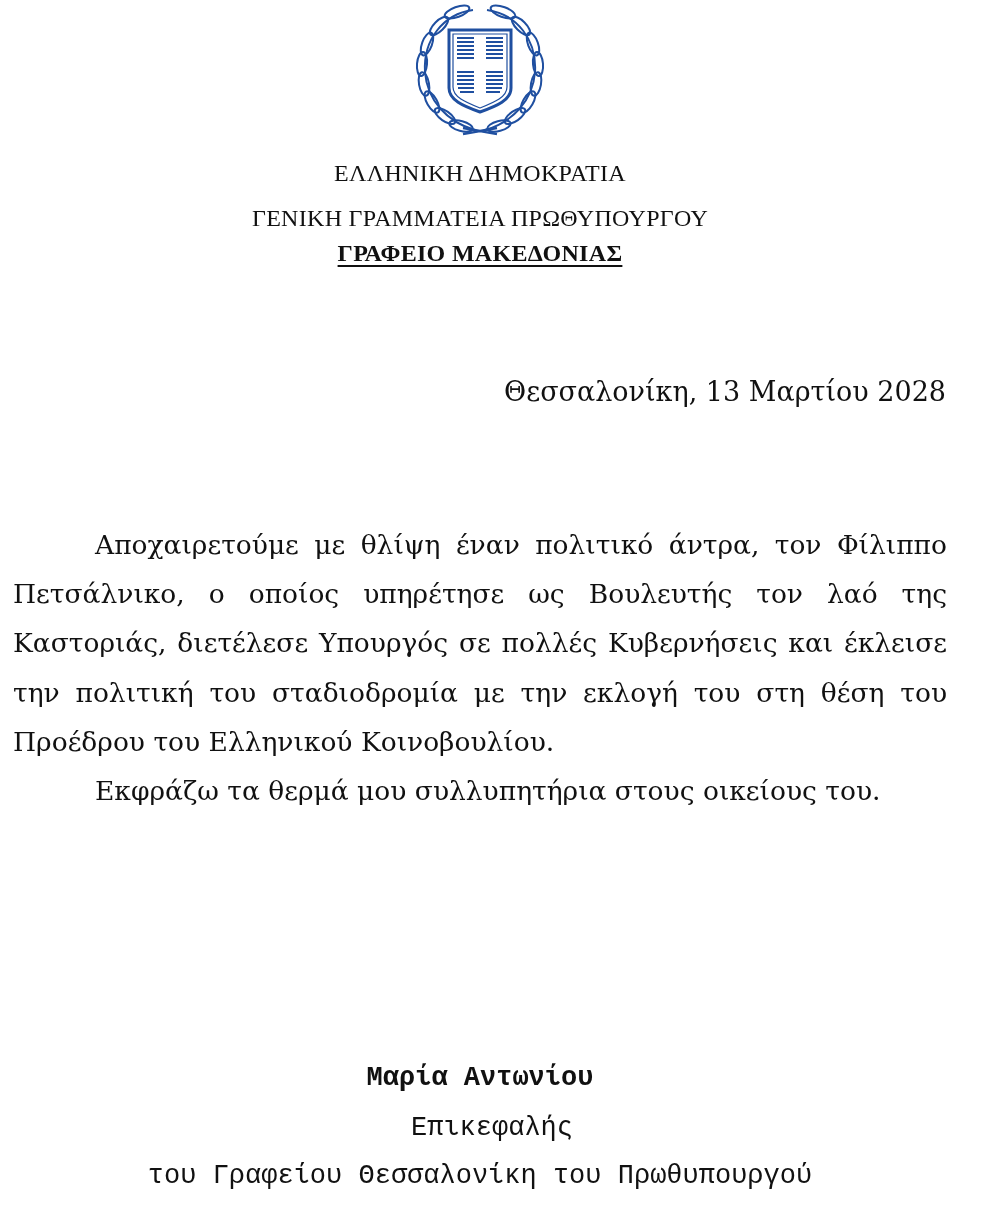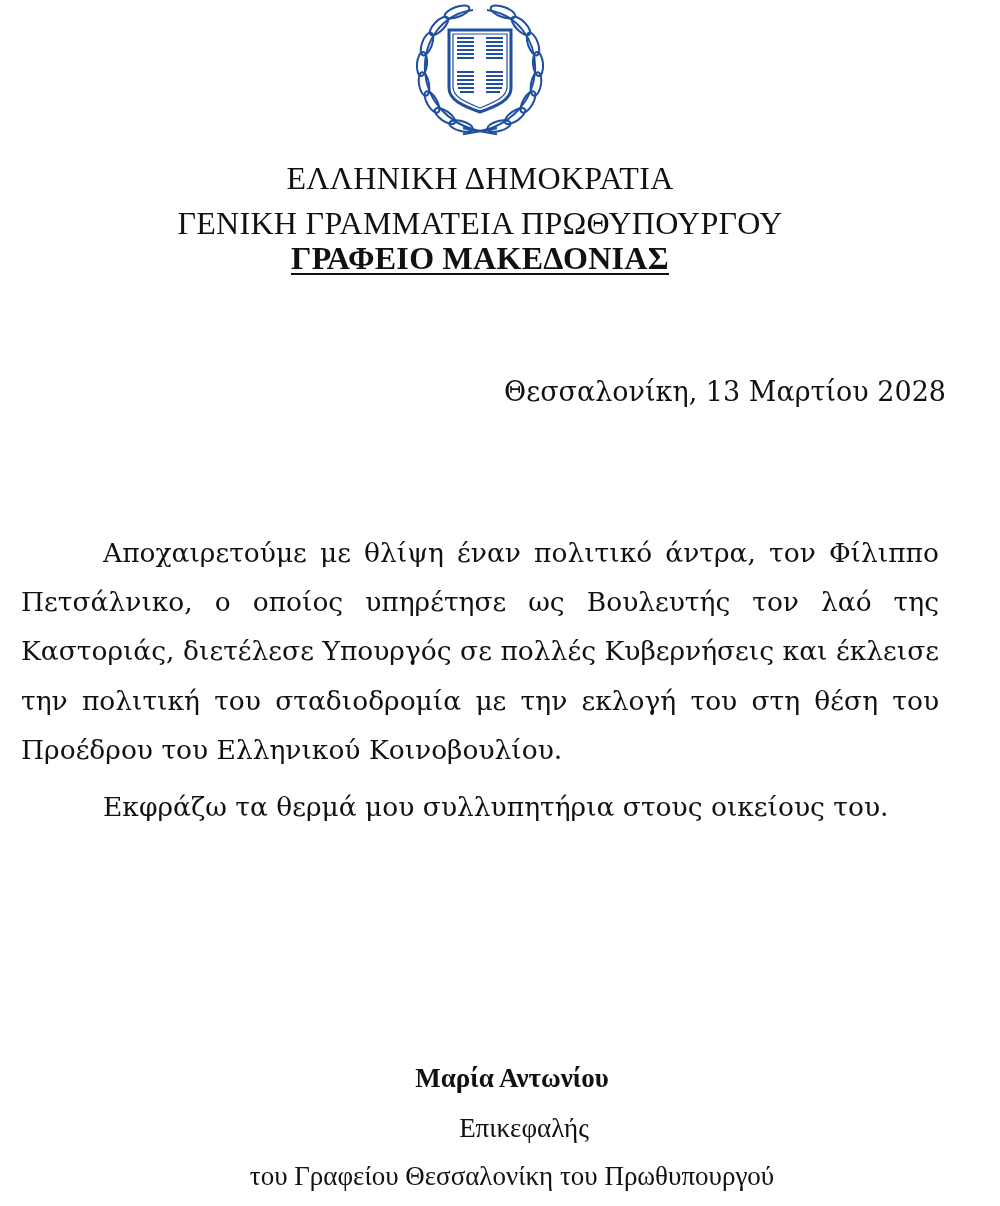--- a/index.html
+++ b/index.html
@@ -20,21 +20,21 @@
       top: 0px;
       width: 134px;
       height: 138px;
     }
     .header-line {
       position: absolute;
       left: 0;
       width: 960px;
       text-align: center;
       font-family: "Liberation Serif", serif;
-      font-size: 32px;
+      font-size: 24px;
       letter-spacing: 0.3px;
       white-space: nowrap;
     }
     .h1 { top: 160px; }
     .h2 { top: 205px; }
     .h3 {
       top: 240px;
       font-weight: bold;
       text-decoration: underline;
       text-underline-offset: 4px;
@@ -51,33 +51,32 @@
     .body-text {
       position: absolute;
       left: 13px;
       top: 520px;
       width: 934px;
       font-family: "DejaVu Serif", serif;
       font-size: 26.5px;
       line-height: 49.2px;
     }
     .para {
-      margin: 8px;
+      margin: 0;
       text-align: justify;
       text-indent: 82px;
     }
     .signature {
       position: absolute;
       left: 0;
       width: 960px;
       text-align: center;
-      font-family: Liberation Serif, serif;
+      font-family: Liberation Mono, monospace;
       font-size: 27px;
       white-space: nowrap;
-      margin-left: 32px;
     }
     .sig-name { top: 1063px; font-weight: bold; }
     .sig-title { top: 1113px; padding-left: 12px; }
     .sig-office { top: 1161px; }
   </style>
 </head>
 <body>
 
 <div class="emblem">
   <svg width="134" height="138" viewBox="0 0 134 138" xmlns="http://www.w3.org/2000/svg">

